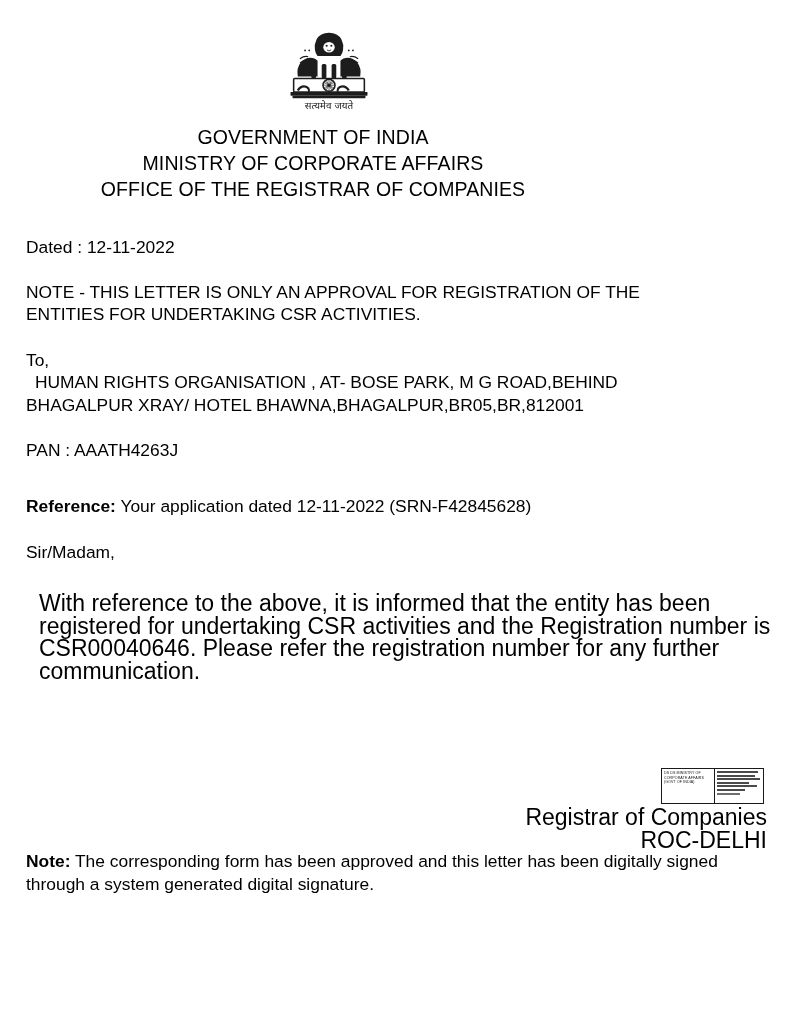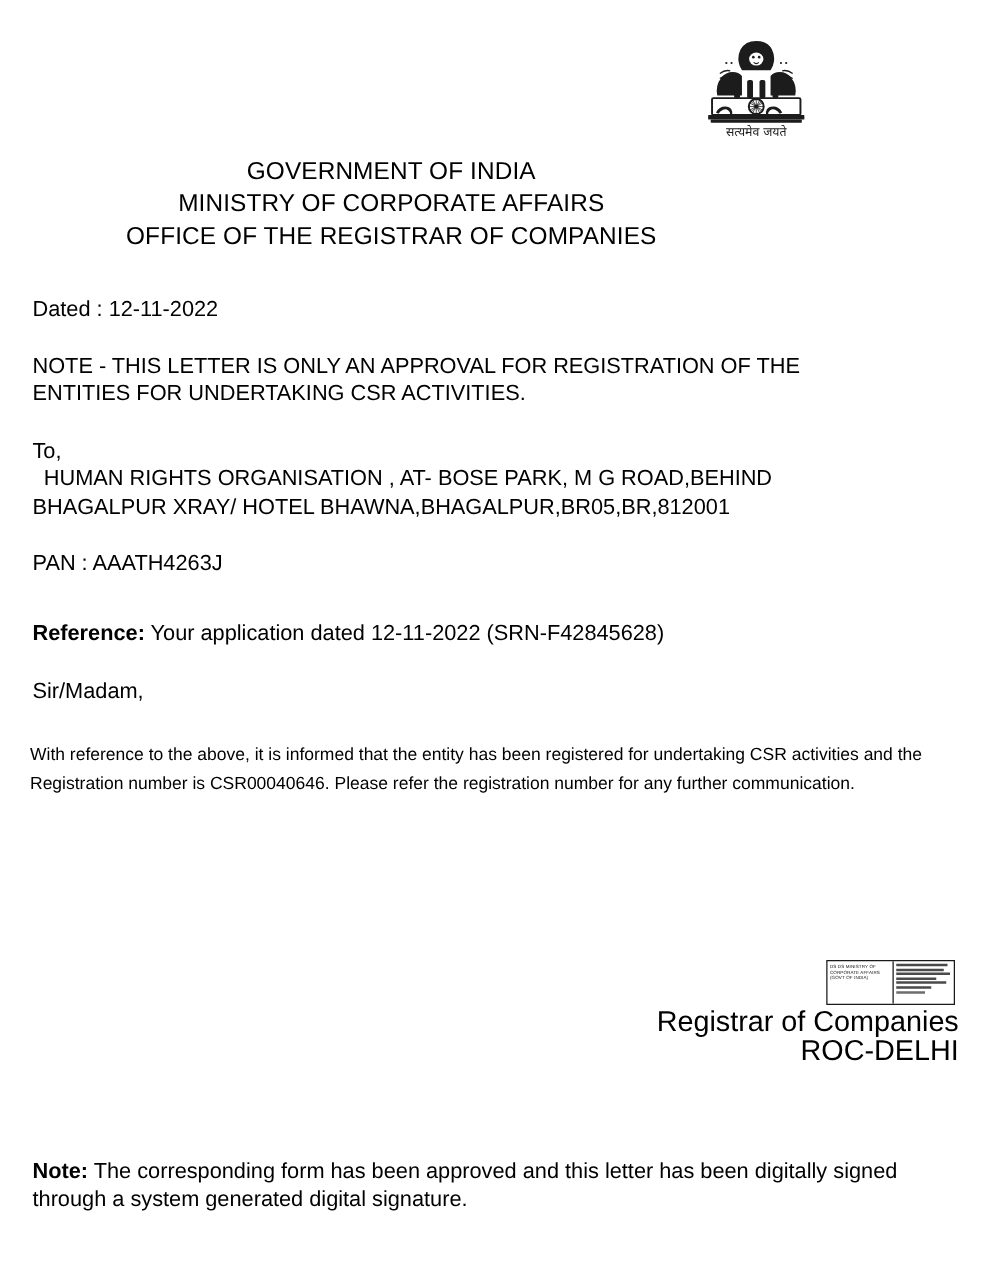--- a/index.html
+++ b/index.html
@@ -21,21 +21,21 @@
     background: #ffffff;
     overflow: hidden;
   }
 
   
   .emblem-wrap {
     position: absolute;
     left: 0;
     top: 14px;
     width: 657px;
-    text-align: right;
+    text-align: center;
   }
   .emblem {
     display: inline-block;
     width: 104px;
     height: 104px;
     vertical-align: top;
   }
 
   
   .header-block {
@@ -73,24 +73,24 @@
   .pan         { margin: 17px 0 33px 0; }
 
   .subject-line   { margin: 0 0 3px 0; }
   .reference-line { margin: 0 0 12px 0; }
   .lbl-bold       { font-weight: bold; }
 
   .salutation { position: absolute; left: 26px; top: 541px; font-size: 17.4px; line-height: 22.5px; }
 
   .main-para {
     position: absolute;
-    left: 24px;
+    left: 39px;
     top: 592px;
     width: 745px;
-    font-size: 14px;
+    font-size: 23px;
     line-height: 22.5px;
   }
 
   
   .dsc-stamp {
     position: absolute;
     left: 661px;
     top: 768px;
     width: 101px;
     height: 34px;
@@ -137,21 +137,21 @@
     text-align: right;
     font-size: 23px;
     line-height: 23px;
   }
   .sig-roc { }
 
   
   .footer-note {
     position: absolute;
     left: 26px;
-    top: 925px;
+    top: 850px;
     width: 745px;
     font-size: 17.4px;
     line-height: 22.5px;
   }
 </style>
 </head>
 <body>
 
 <div class="page">
 

